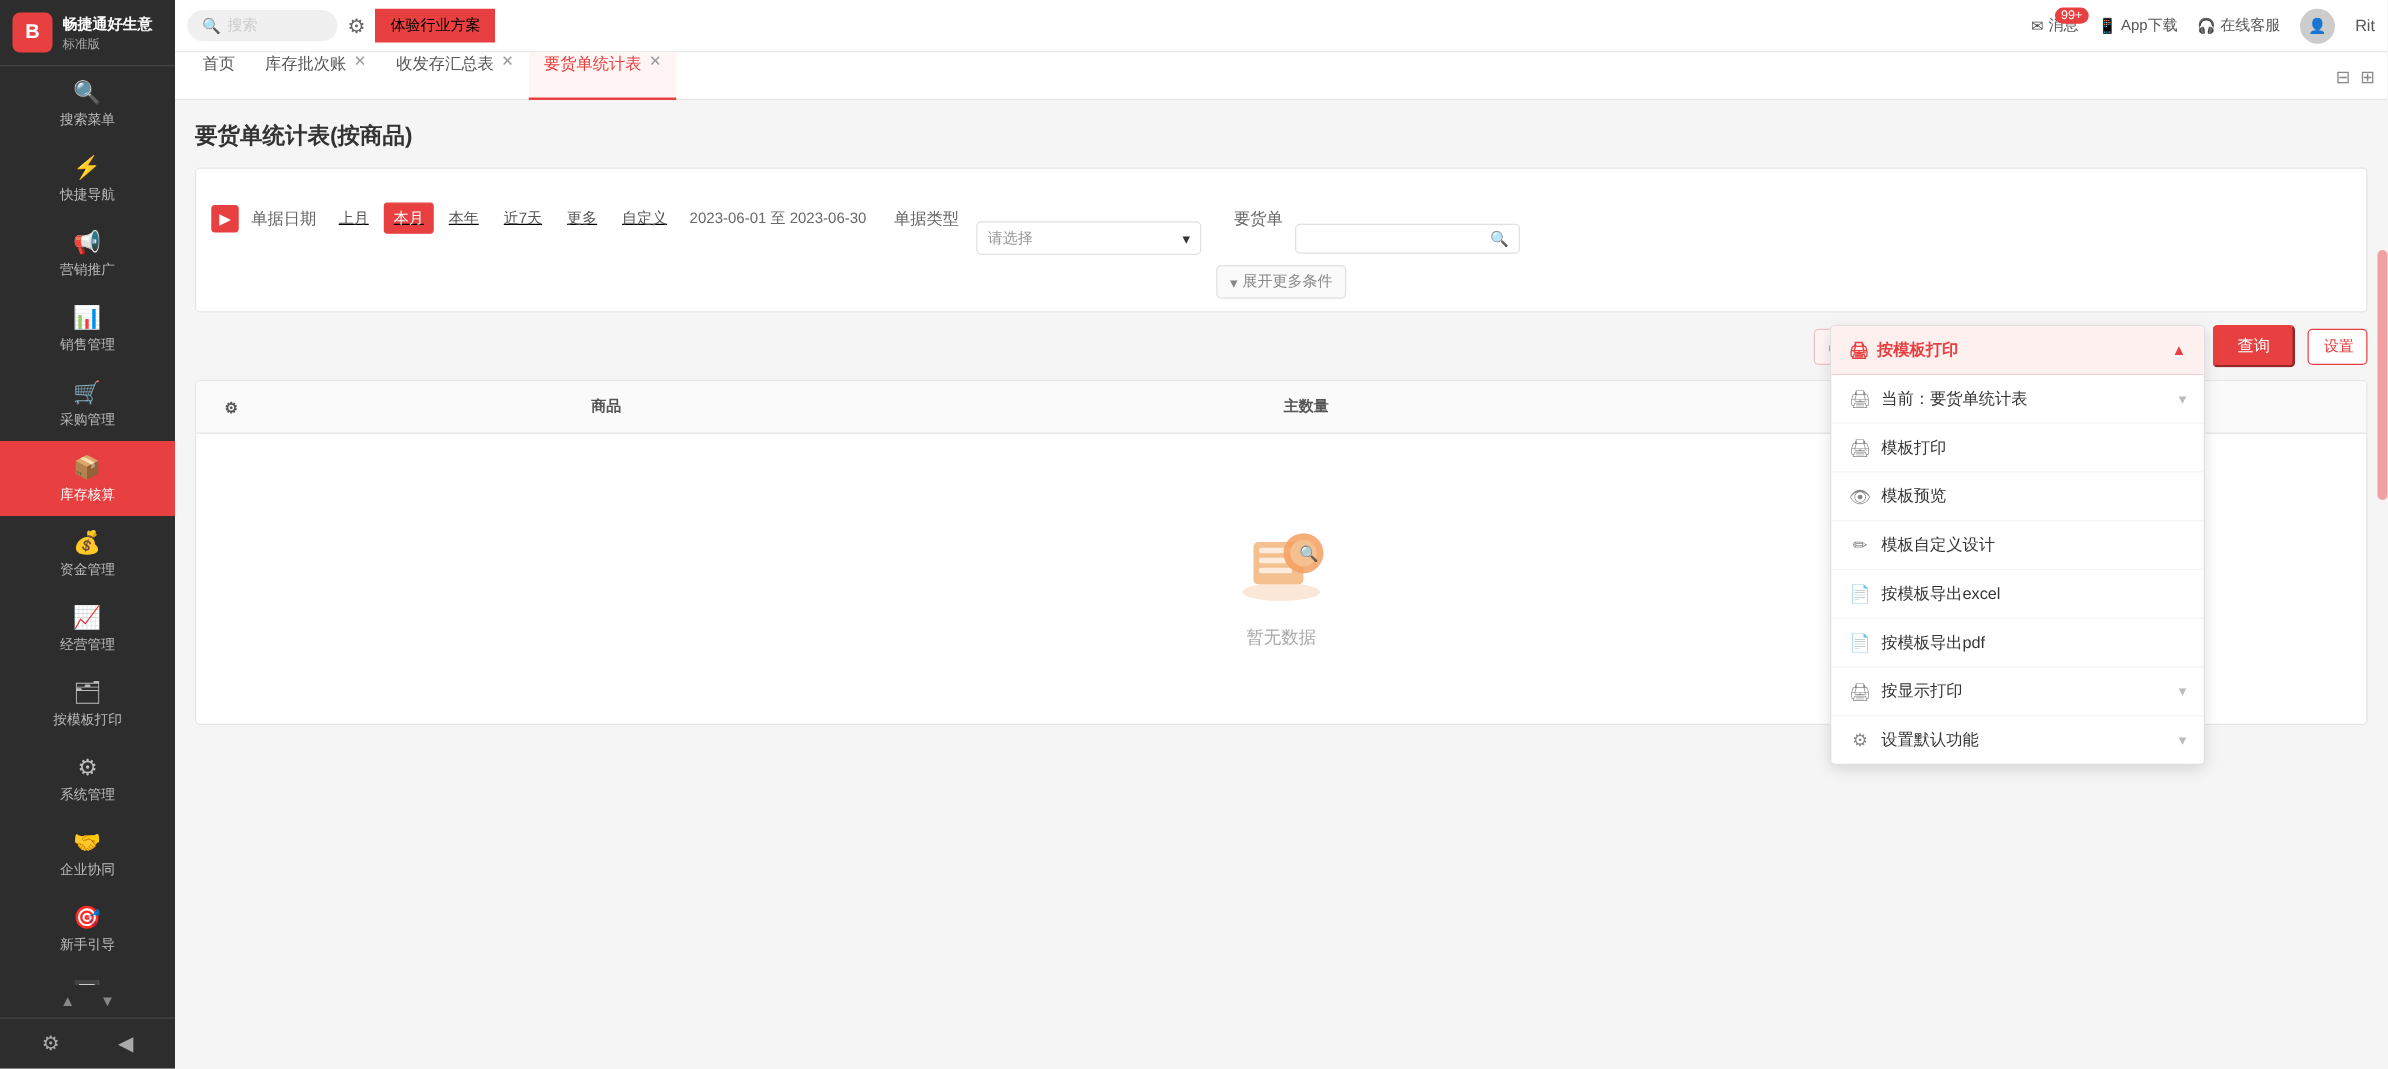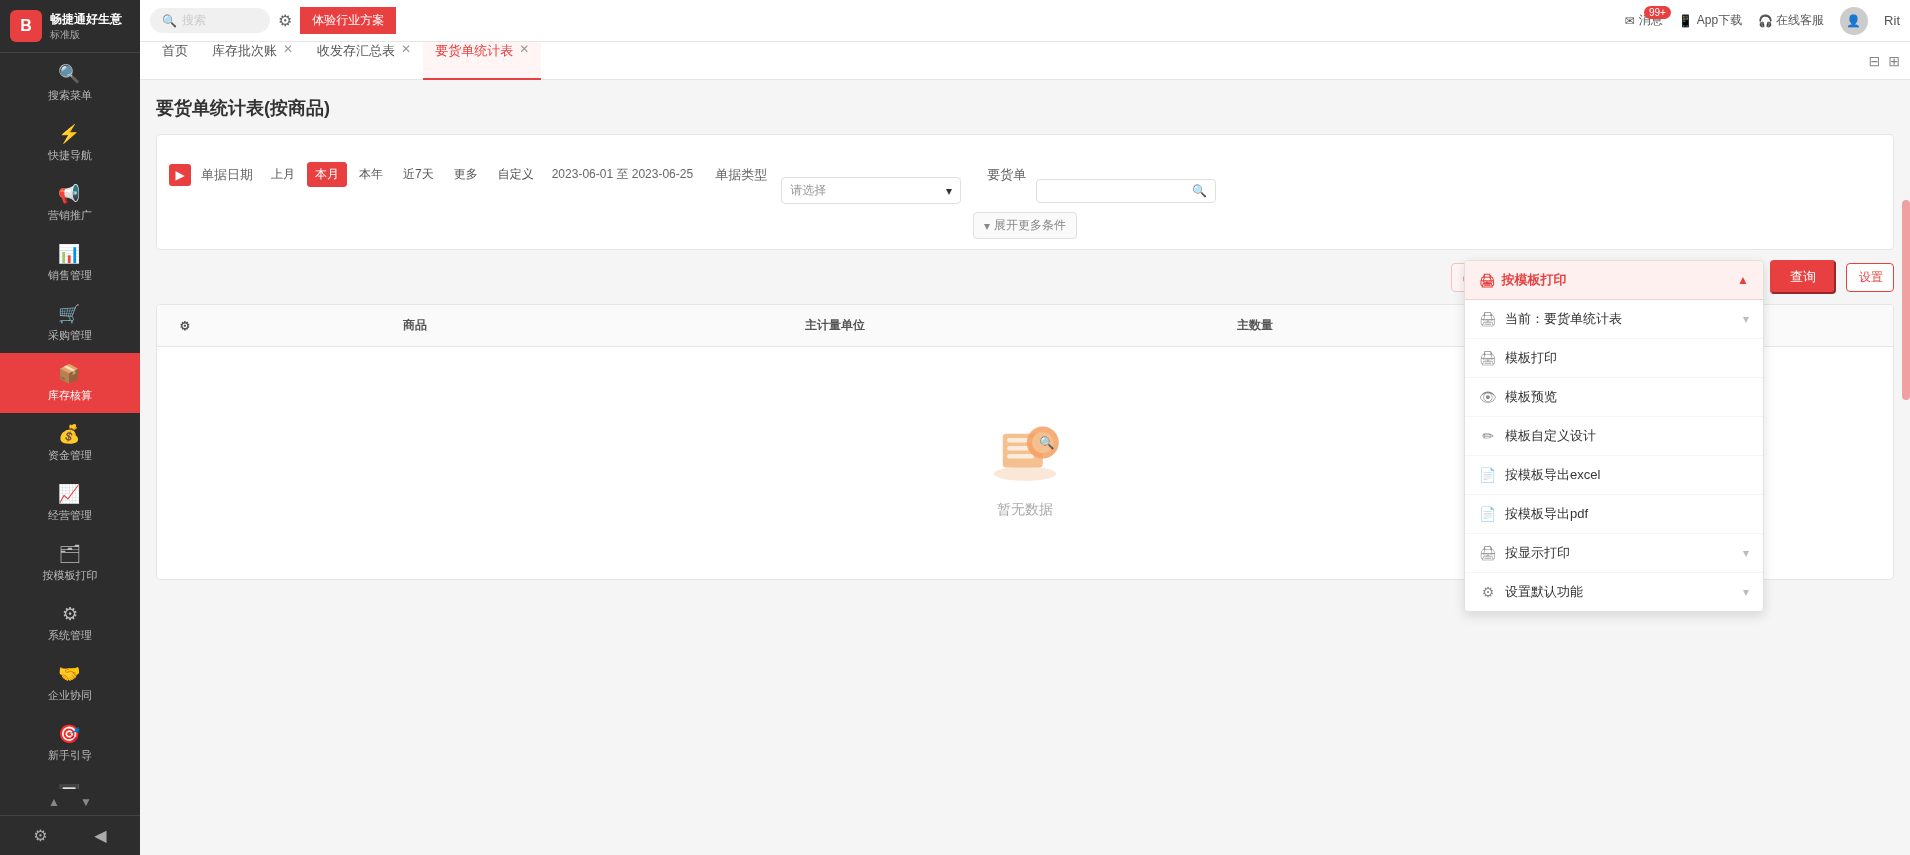--- a/index.html
+++ b/index.html
@@ -62,21 +62,21 @@
       justify-content: space-between;
     }
     .topbar-left { display: flex; align-items: center; gap: 8px; }
     .topbar-search {
       background: #f0f0f0; border-radius: 14px;
       padding: 4px 12px; font-size: 12px; color: #999;
       display: flex; align-items: center; gap: 5px; width: 120px;
     }
     .topbar-gear { font-size: 16px; color: #666; cursor: pointer; }
     .topbar-trial {
-      background: #e84040; color: #ffffff; border: none;
+      background: #e84040; color: #000000; border: none;
       border-radius: 0; padding: 5px 12px; font-size: 12px; cursor: pointer;
     }
     .topbar-right { display: flex; align-items: center; gap: 16px; }
     .topbar-msg { display: flex; align-items: center; gap: 4px; font-size: 12px; color: #555; cursor: pointer; position: relative; }
     .badge { background: #e84040; color: #fff; font-size: 10px; border-radius: 8px; padding: 1px 5px; position: absolute; top: -6px; right: -8px; }
     .topbar-app, .topbar-service { display: flex; align-items: center; gap: 3px; font-size: 12px; color: #555; cursor: pointer; }
     .avatar { width: 28px; height: 28px; border-radius: 50%; background: #ccc; display: flex; align-items: center; justify-content: center; font-size: 12px; }
 
     
     .tabbar {
@@ -113,21 +113,21 @@
       display: flex; flex-direction: column; gap: 8px;
     }
     .filter-row { display: flex; align-items: center; gap: 10px; flex-wrap: wrap; }
     .filter-expand-btn {
       display: flex; align-items: center; gap: 4px;
       color: #888; font-size: 12px; cursor: pointer;
       border: 1px solid #e0e0e0; border-radius: 4px; padding: 4px 10px;
       background: #fafafa; align-self: center; margin: 0 auto;
     }
     .filter-label { font-size: 13px; color: #666; white-space: nowrap; }
-    .filter-date-group { display: flex; align-items: center; gap: 4px; }
+    .filter-date-group { display: flex; align-items: center; gap: 4px; text-decoration: underline; }
     .filter-date-btn {
       font-size: 12px; color: #555; cursor: pointer; padding: 3px 7px;
       border: 1px solid transparent; border-radius: 3px;
     }
     .filter-date-btn.active {
       background: #e84040; color: #fff; border-color: #e84040;
     }
     .filter-date-range { font-size: 12px; color: #666; }
     .filter-select {
       display: flex; align-items: center;
@@ -352,21 +352,21 @@
         </div>
         <span class="filter-label">单据日期</span>
         <div class="filter-date-group">
           <span class="filter-date-btn">上月</span>
           <span class="filter-date-btn active">本月</span>
           <span class="filter-date-btn">本年</span>
           <span class="filter-date-btn">近7天</span>
           <span class="filter-date-btn">更多</span>
           <span class="filter-date-btn">自定义</span>
         </div>
-        <span class="filter-date-range">2023-06-01 至 2023-06-25</span>
+        <span class="filter-date-range">2023-06-01 至 2023-06-30</span>
 
         <span class="filter-label" style="margin-left:12px;">单据类型</span>
         <div class="filter-select" style="margin-left:4px;">
           <span style="color:#999;">请选择</span>
           <span>▾</span>
         </div>
 
         <span class="filter-label" style="margin-left:16px;">要货单</span>
         <div class="filter-select" style="width:150px;">
           <span style="color:#999;font-size:12px;"></span>
@@ -450,21 +450,20 @@
       <button class="action-btn-primary">查询</button>
       <button class="action-btn" style="border:1px solid #e84040;color:#e84040;padding-left:12px;">设置</button>
     </div>
 
     <div class="table-wrap">
       <div class="table-header">
         <div class="table-header-cell" style="flex:0 0 40px;">
           <span>⚙</span>
         </div>
         <div class="table-header-cell">商品</div>
-        <div class="table-header-cell">主计量单位</div>
         <div class="table-header-cell">主数量</div>
         <div class="table-header-cell">零售金额</div>
       </div>
       <div class="table-empty">
 
         <svg class="table-empty-img" viewBox="0 0 100 90" xmlns="http://www.w3.org/2000/svg">
           <ellipse cx="50" cy="75" rx="35" ry="8" fill="#f5d0b0" opacity="0.5"></ellipse>
           <rect x="25" y="30" width="45" height="38" rx="4" fill="#f5c090"></rect>
           <rect x="30" y="35" width="35" height="5" rx="2" fill="#fff" opacity="0.7"></rect>
           <rect x="30" y="44" width="25" height="5" rx="2" fill="#fff" opacity="0.7"></rect>

